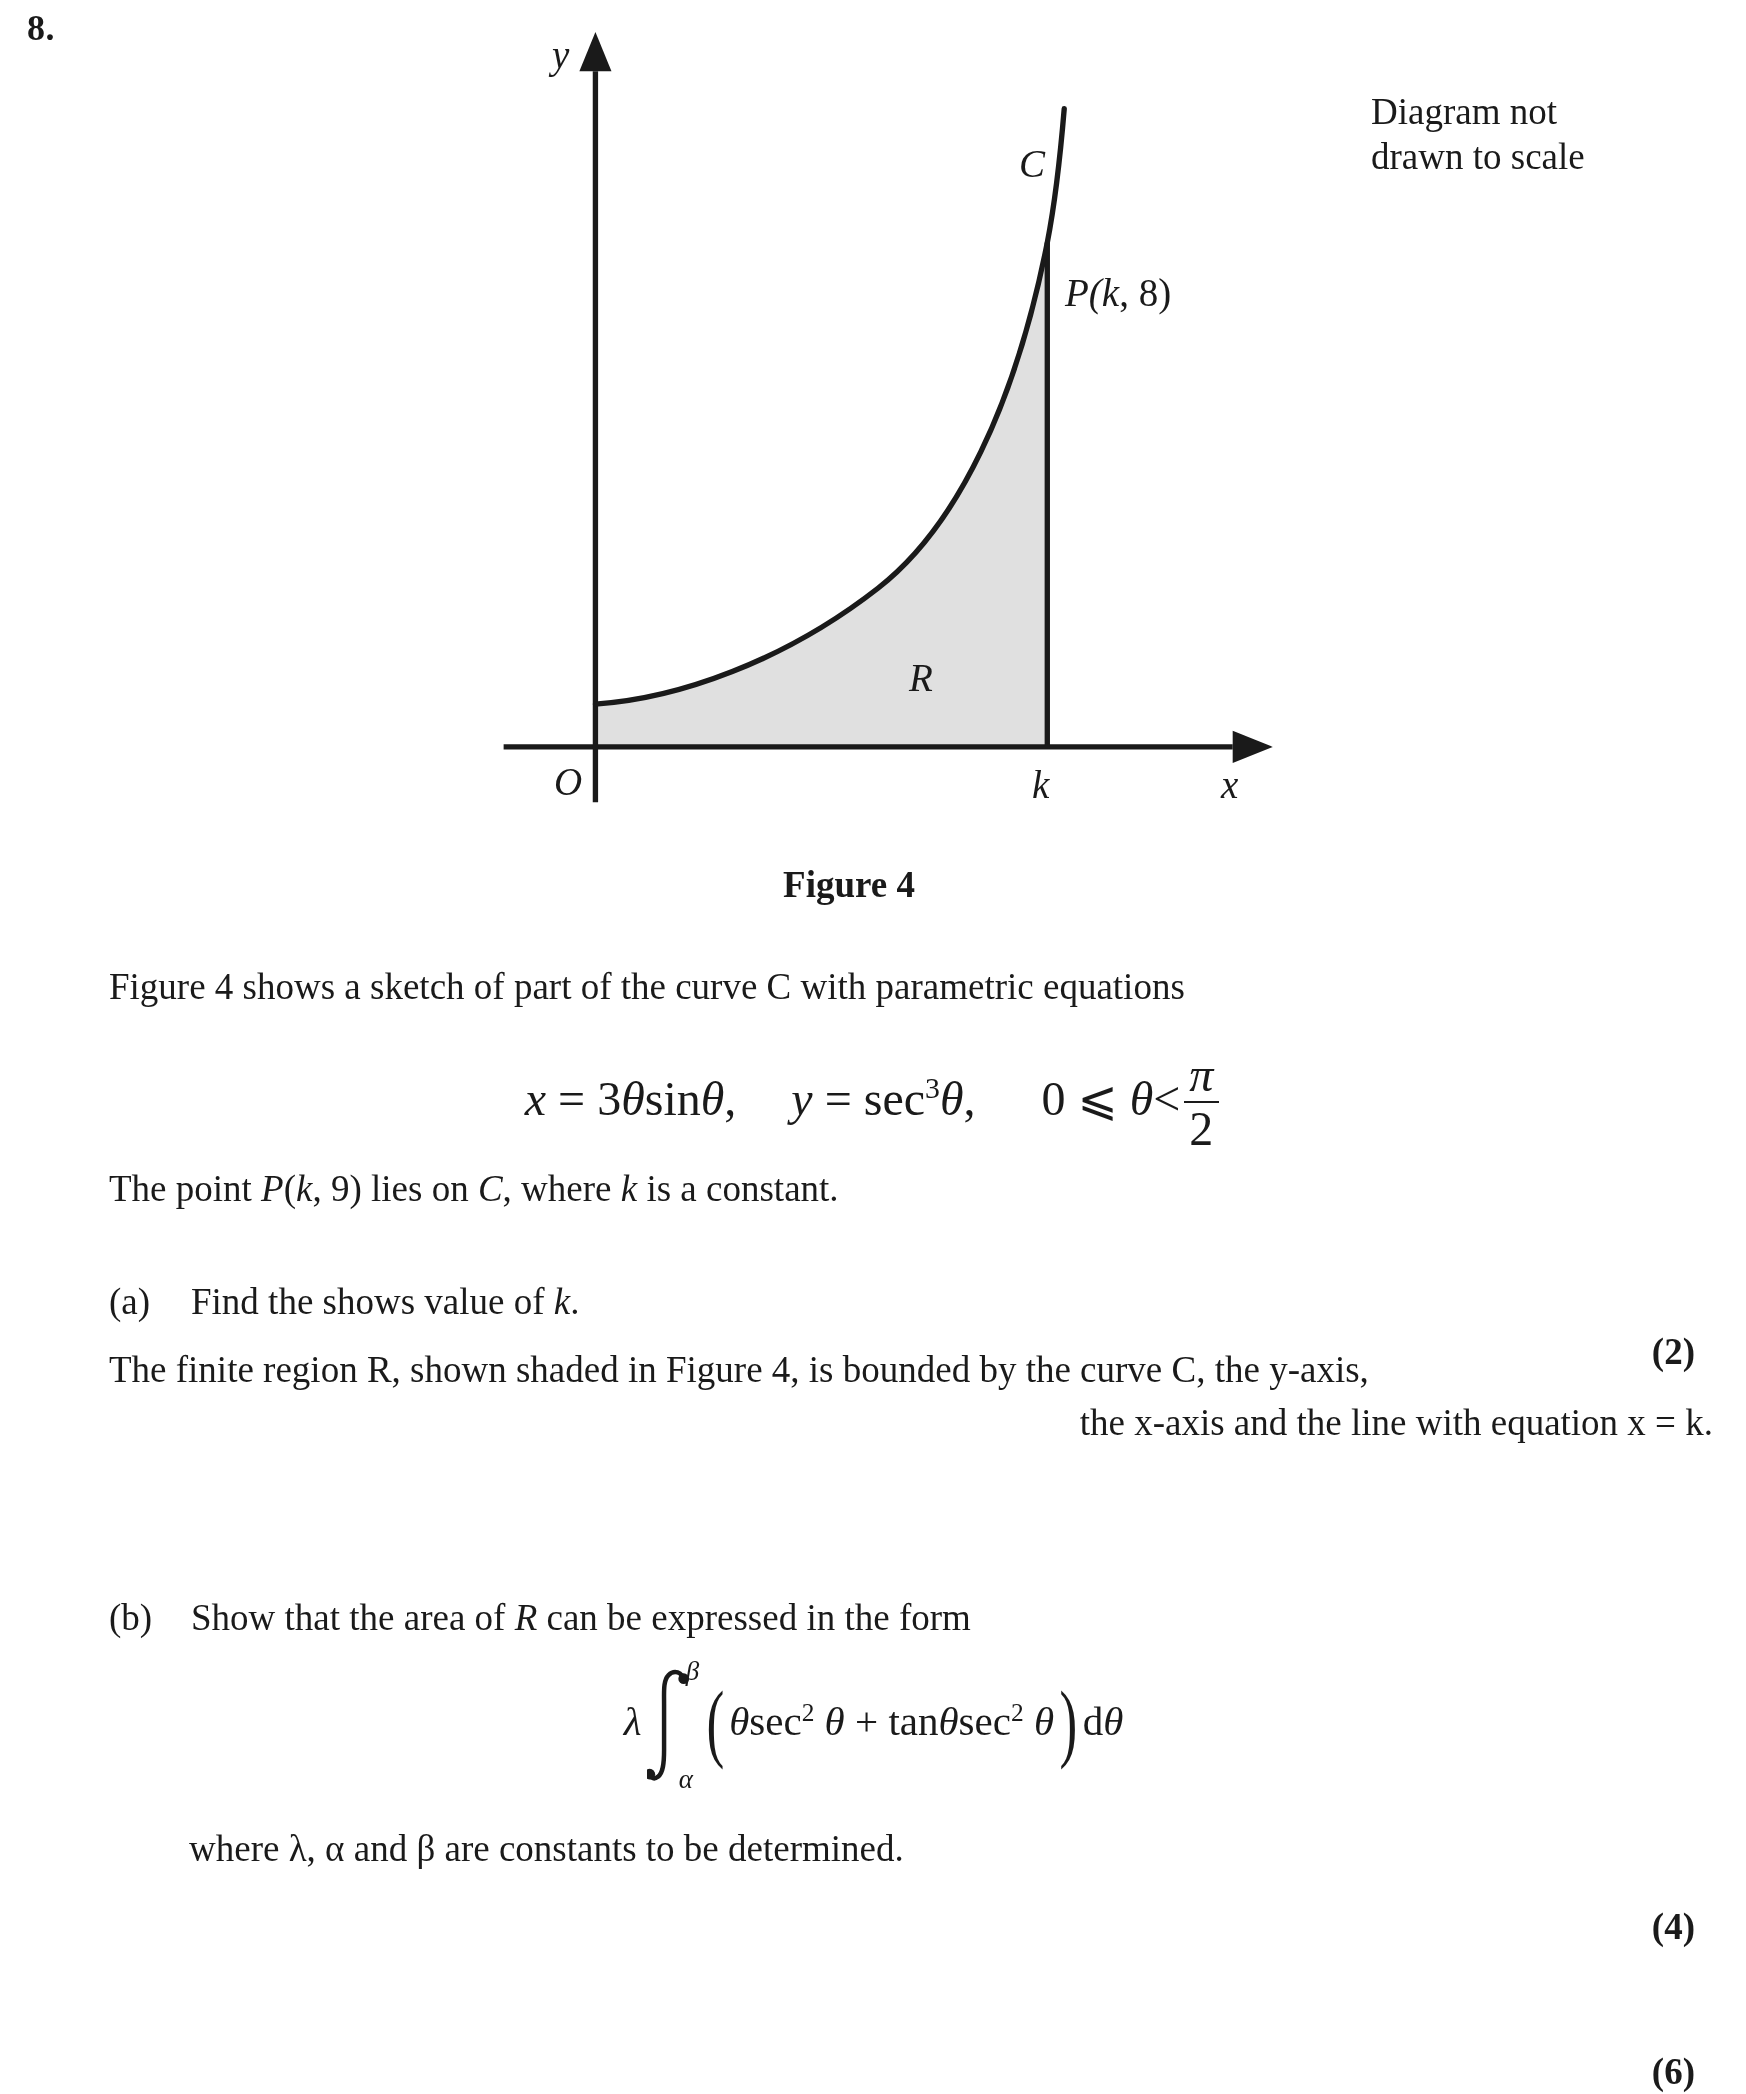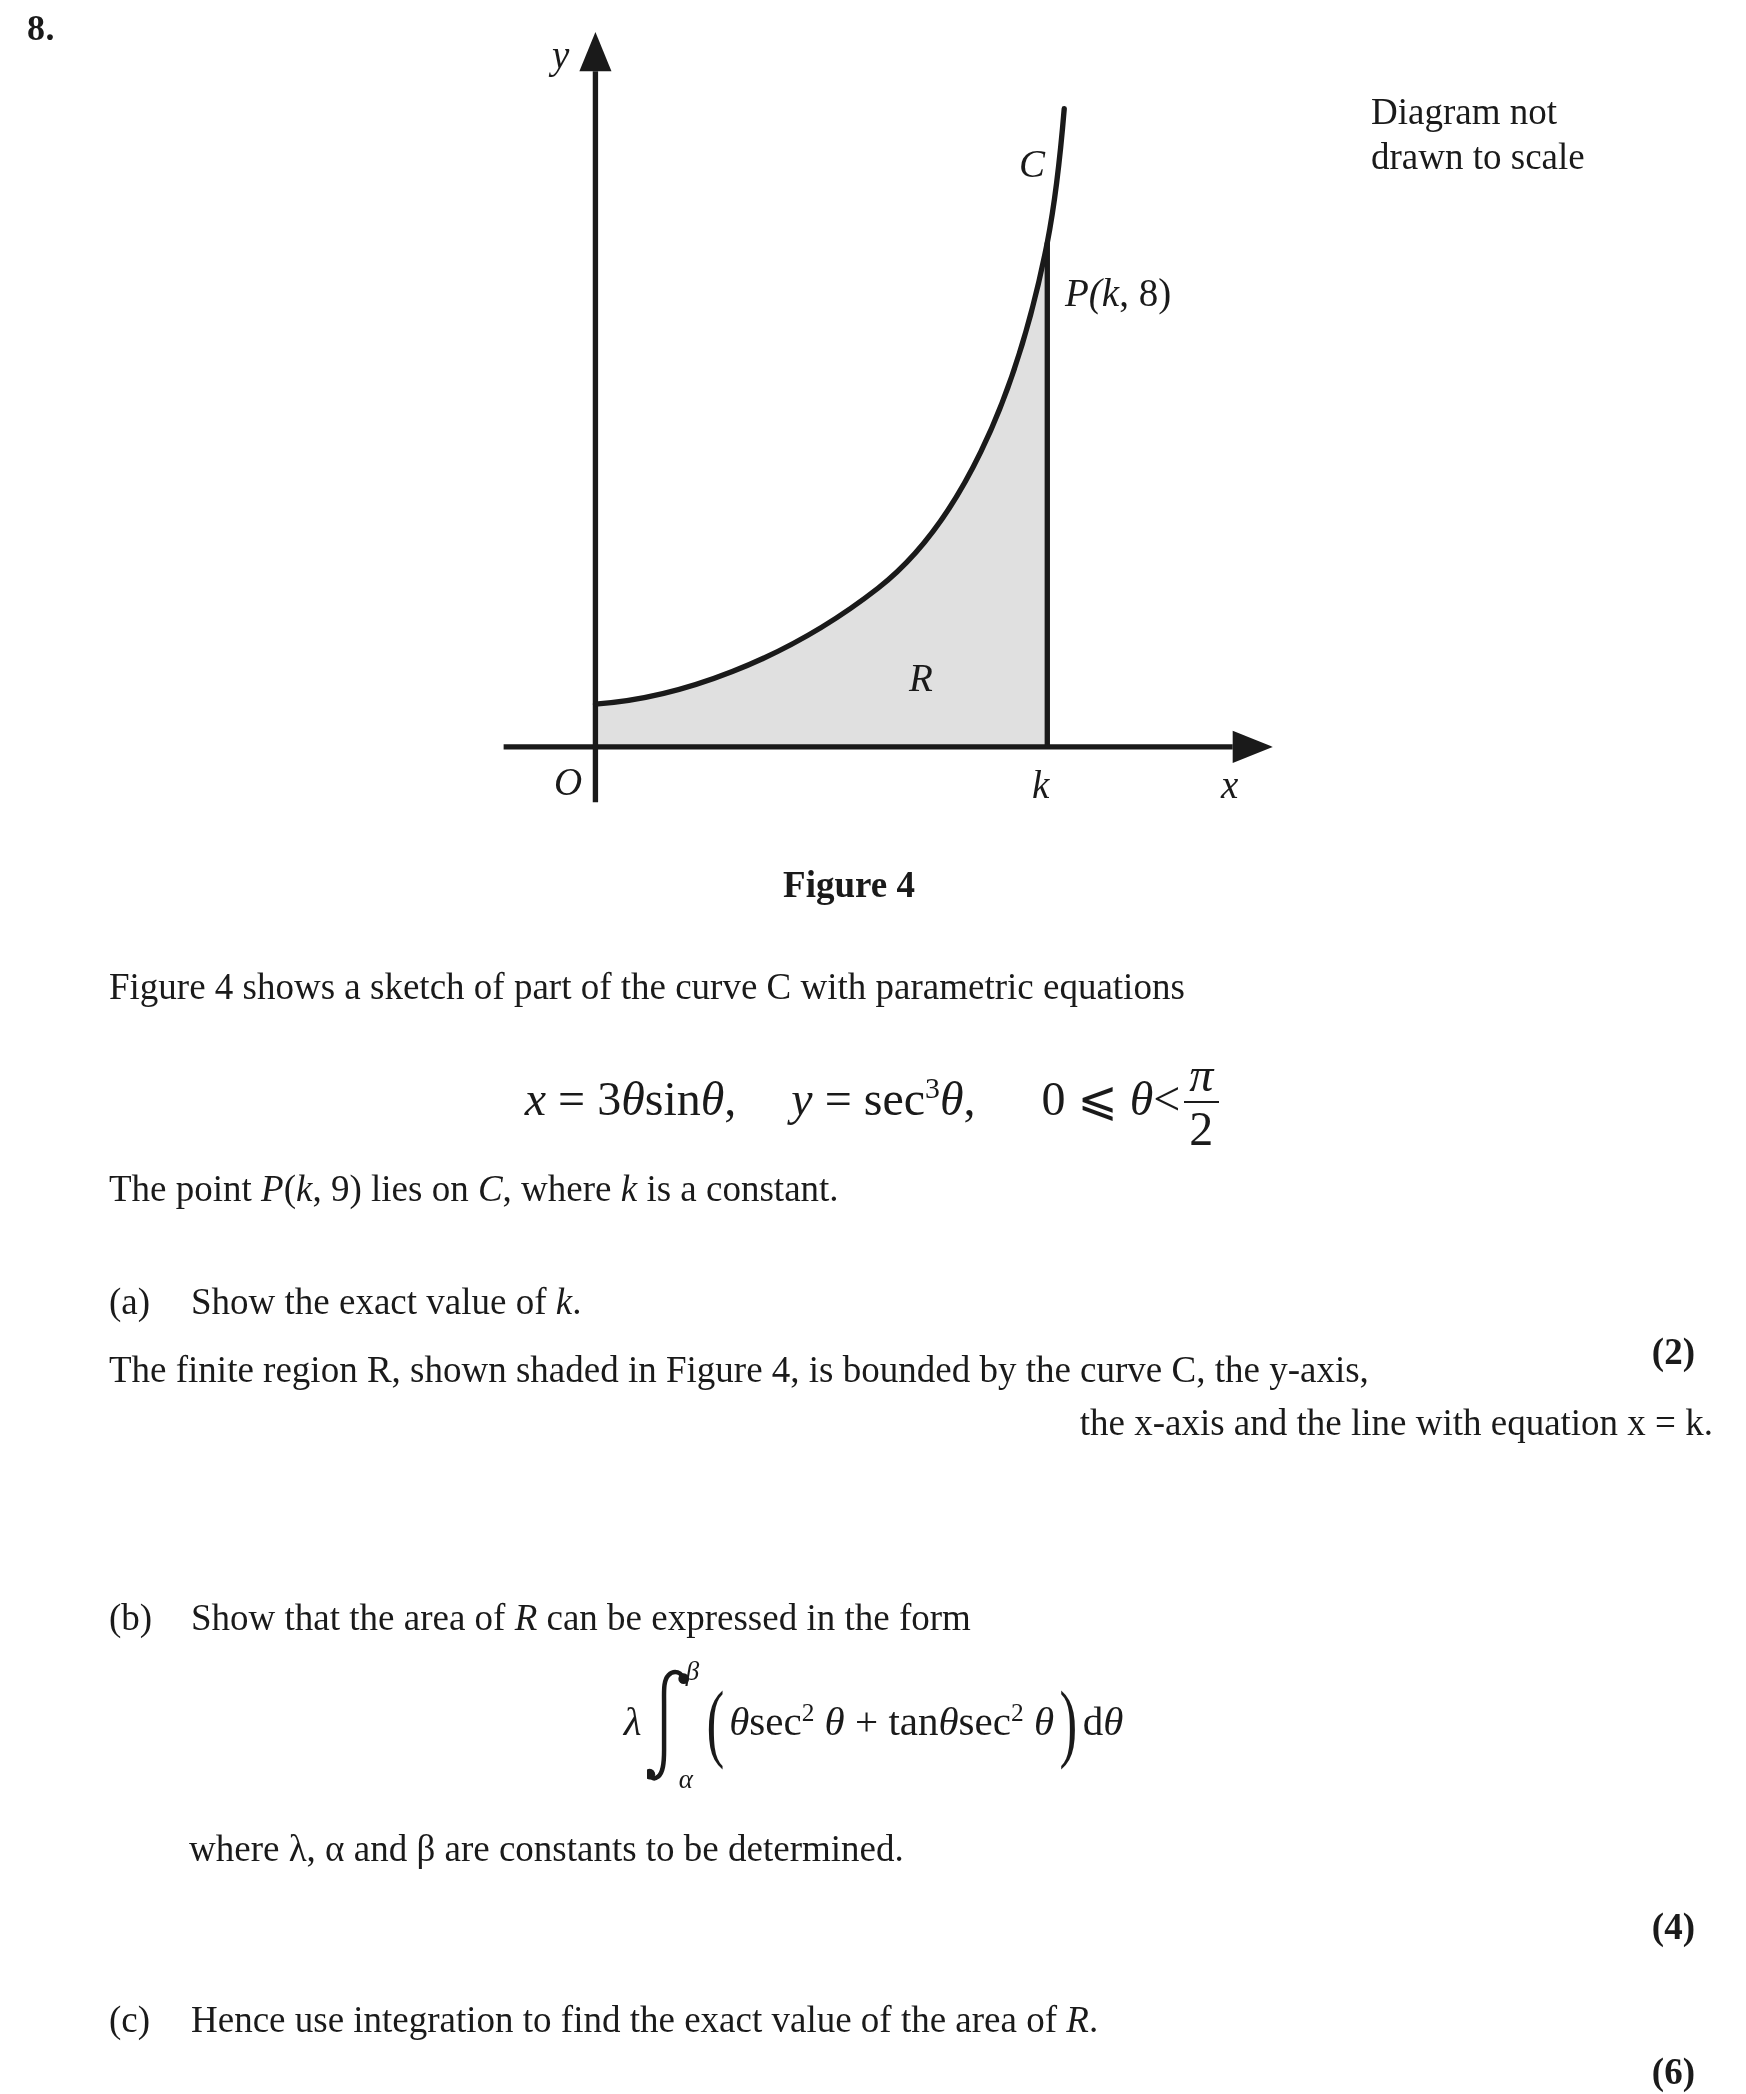--- a/index.html
+++ b/index.html
@@ -265,39 +265,38 @@
   <div class="body-text" id="intro-line">
     <span>Figure 4 shows a sketch of part of the curve C with parametric equations</span>
   </div>
 
   <div id="param-eq">
     <span class="math">x</span><span class="up"> = </span><span class="up">3</span><span class="math">θ</span><span class="up">sin</span><span class="math">θ</span><span class="up">,</span><span class="gap-a"></span><span class="math">y</span><span class="up"> = </span><span class="up">sec</span><span class="sup">3</span><span class="math">θ</span><span class="up">,</span><span class="gap-b"></span><span class="up">0</span>&nbsp;<span class="up">⩽</span>&nbsp;<span class="math">θ</span><span class="up">&lt;</span><span class="frac"><span class="num">π</span><span class="bar"></span><span class="den">2</span></span>
   </div>
 
   <div class="body-text" id="point-line"><span>The point </span><span class="math">P</span><span>(</span><span class="math">k</span><span>, 9) lies on </span><span class="math">C</span><span>, where </span><span class="math">k</span><span> is a constant.</span></div>
 
-  <div class="part" id="part-a"><span class="tag">(a)</span><span>Show the exact value of </span><span class="math">k</span><span>.</span></div>
+  <div class="part" id="part-a"><span class="tag">(a)</span><span>Find the shows value of </span><span class="math">k</span><span>.</span></div>
 
   <div class="marks" id="marks-a">(2)</div>
 
   <div class="body-text" id="region-para">
     <div>The finite region R, shown shaded in Figure 4, is bounded by the curve C, the y-axis,</div>
     <div class="lastline">the x-axis and the line with equation x = k.</div>
   </div>
 
   <div class="part" id="part-b"><span class="tag">(b)</span><span>Show that the area of </span><span class="math">R</span><span> can be expressed in the form</span></div>
 
   <div id="integral-eq"><span class="math">λ</span><span class="intsign"><svg width="52" height="116" viewBox="0 0 58 130" aria-hidden="true">
           <path d="M 40 14 C 40 4 30 2 24 8 C 18 14 19 26 19 40 L 19 92 C 19 106 18 118 12 122 C 7 126 2 122 3 116" fill="none" stroke="#1a1a1a" stroke-width="5" stroke-linecap="round"></path>
           <circle cx="41" cy="12" r="6" fill="#1a1a1a"></circle>
           <circle cx="3" cy="119" r="6" fill="#1a1a1a"></circle>
         </svg><span class="lim-top">β</span><span class="lim-bot">α</span></span><span class="bigparen">(</span><span class="math">θ</span><span class="up">sec</span><span class="sup">2</span>&nbsp;<span class="math">θ</span>&nbsp;<span class="up">+</span>&nbsp;<span class="up">tan</span><span class="math">θ</span><span class="up">sec</span><span class="sup">2</span>&nbsp;<span class="math">θ</span><span class="bigparen">)</span><span class="up">d</span><span class="math">θ</span></div>
 
   <div id="where-line">where λ, α and β are constants to be determined.</div>
 
   <div class="marks" id="marks-b">(4)</div>
 
-  <div class="part" id="part-c"><span class="tag">(c)</span><span>Hence use integration to find the exact value of the area of </span><span class="math">R</span><span>.</span></div>
 
   <div class="marks" id="marks-c">(6)</div>
 
 </div>
 
 
 </body></html>

